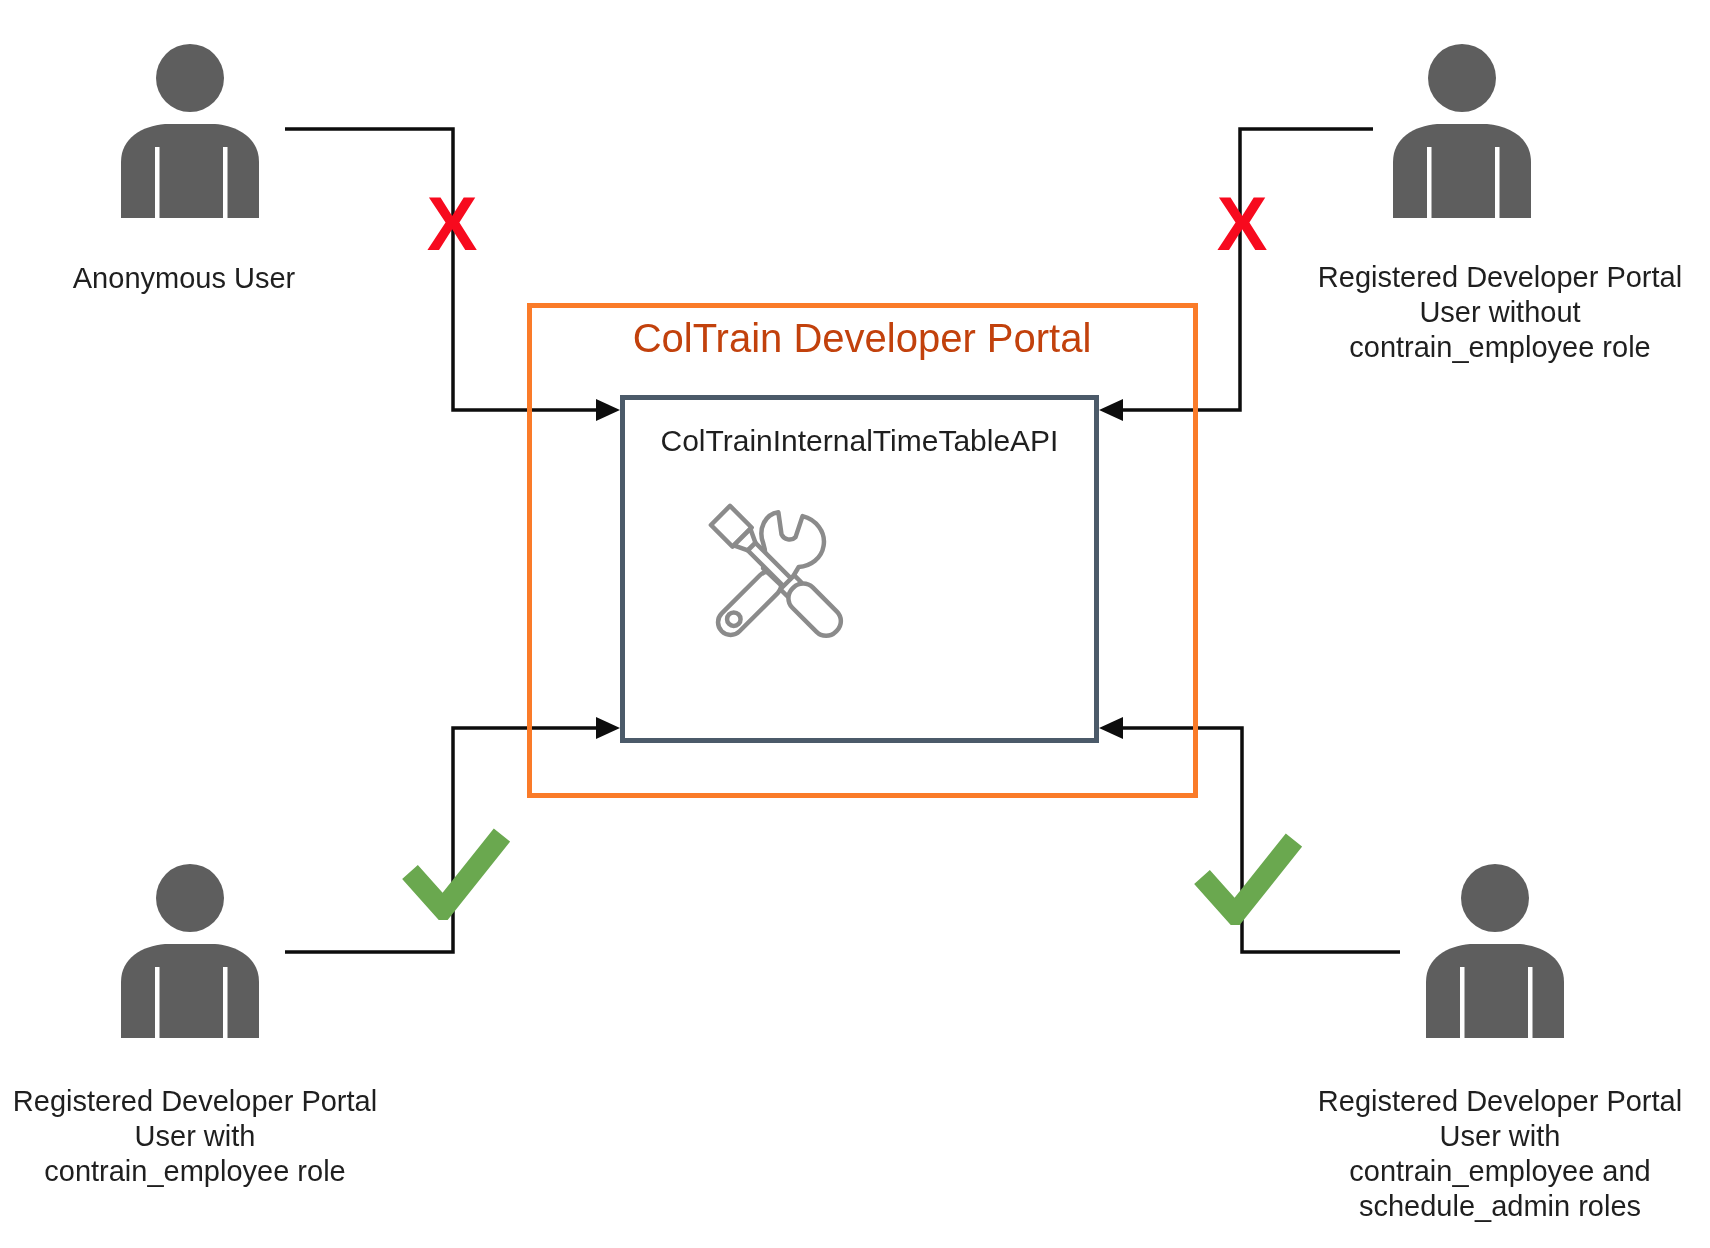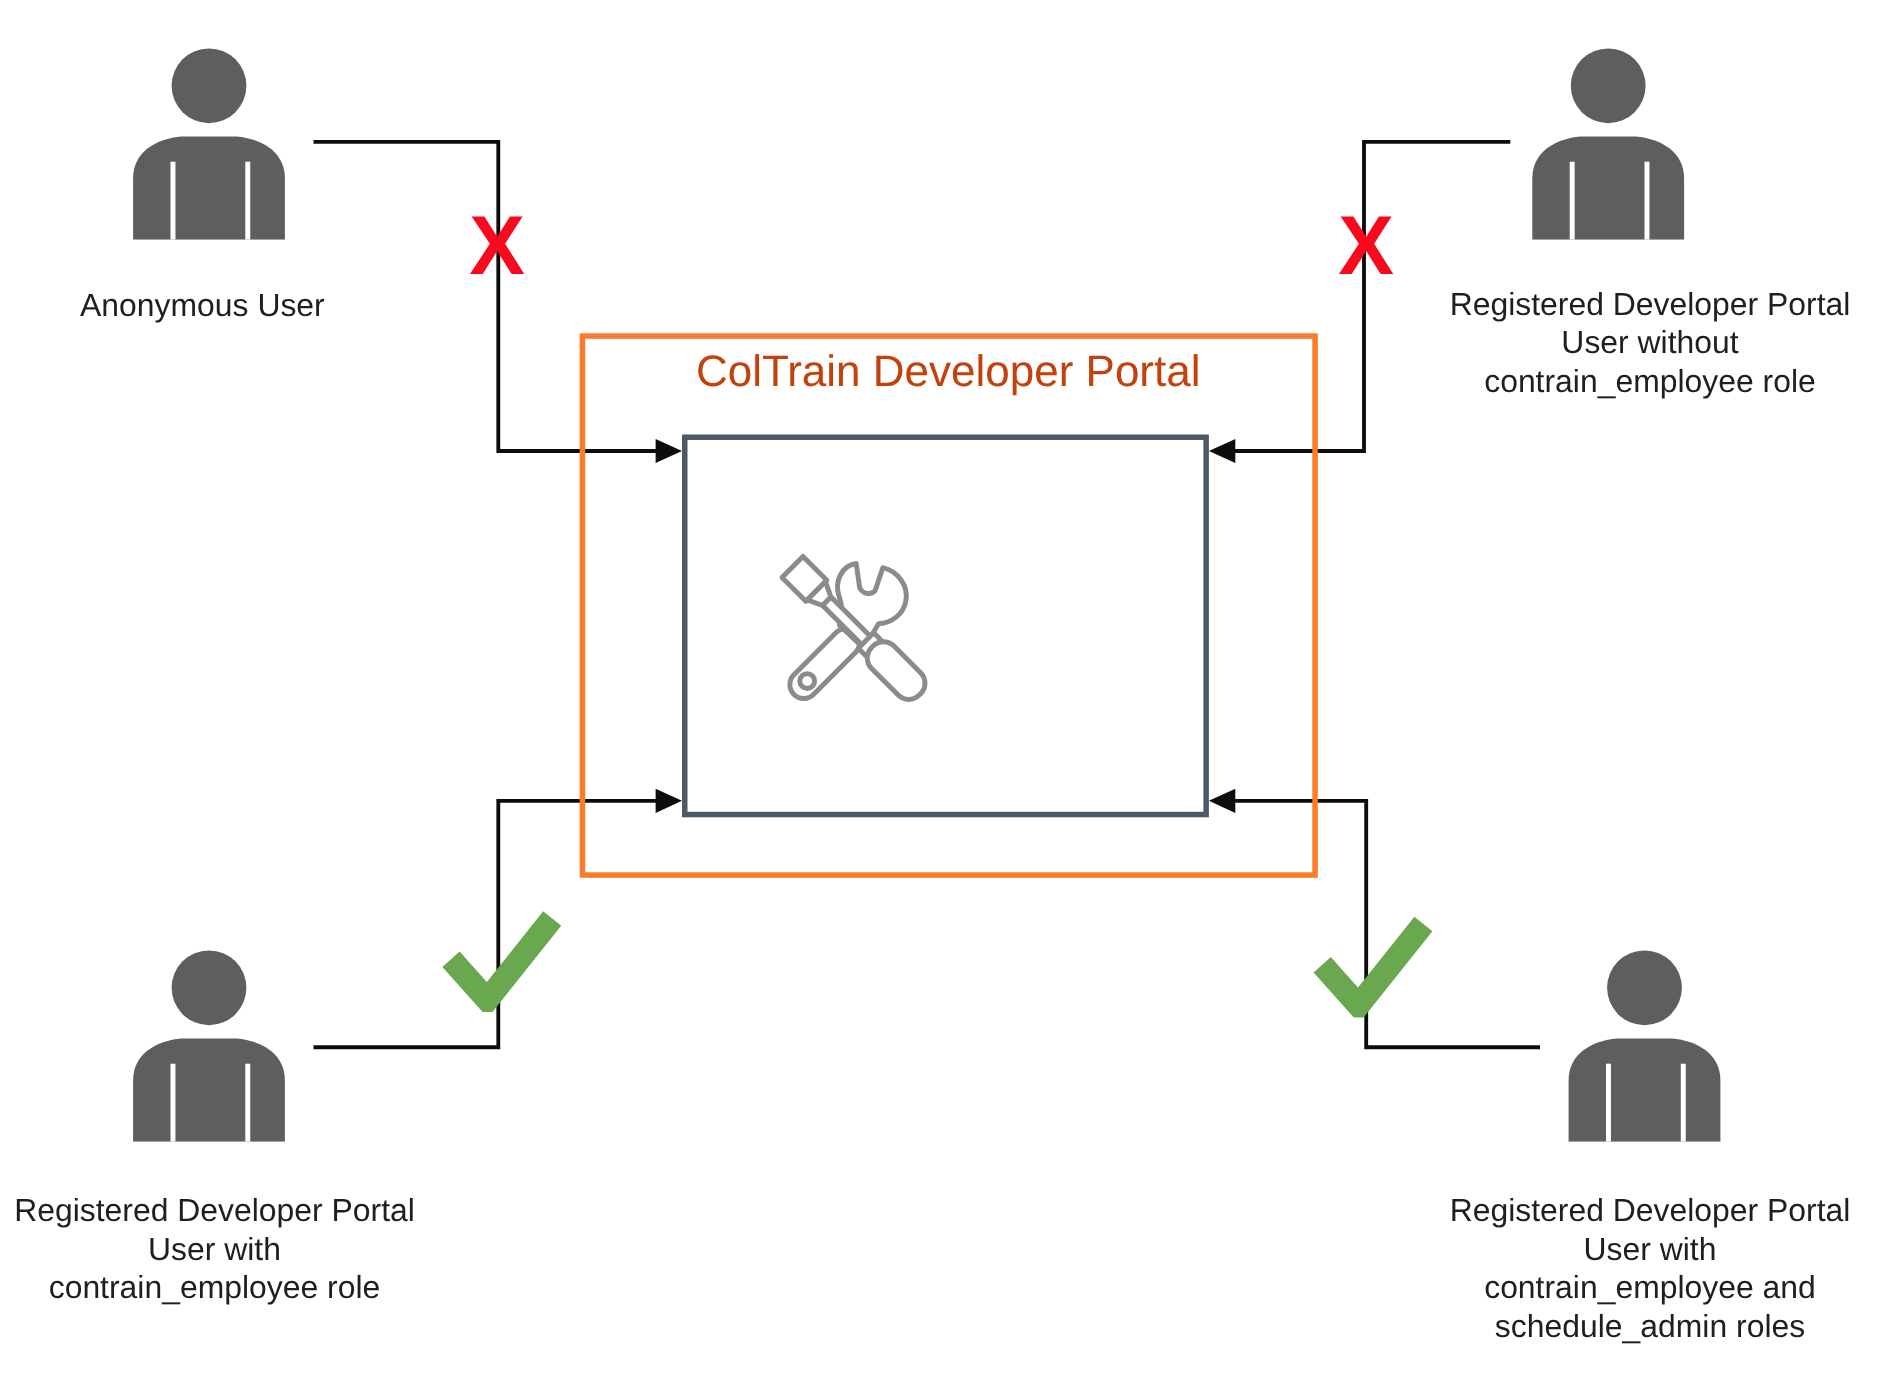--- a/index.html
+++ b/index.html
@@ -52,20 +52,21 @@
       <polygon points="1099,410 1123,399 1123,421"></polygon>
       <polygon points="620,728 596,717 596,739"></polygon>
       <polygon points="1099,728 1123,717 1123,739"></polygon>
     </g>
   </svg>
 
   <div class="portal-frame"></div>
   <div class="portal-title">ColTrain Developer Portal</div>
 
   <div class="api-box">
+    <div class="api-name">ColTrainInternalTimeTableAPI</div>
     <svg class="tools" width="180" height="180" viewBox="0 0 200 200">
       <g stroke="#8b8b8b" stroke-width="5" fill="#ffffff" stroke-linejoin="round">
 
         <g transform="rotate(-45 100 100)">
           <rect x="10" y="86" width="88" height="28" rx="14"></rect>
           <path d="M92,83 C101,79 107,73 112,63 C119,48 136,42 148,51 L133,71 C131,77 135,84 142,84 L164,73 C172,86 170,104 157,113 C146,121 131,119 121,110 L93,117 Z"></path>
           <circle cx="29" cy="100" r="7.5"></circle>
         </g>
 
         <g transform="rotate(45 100 100)">

